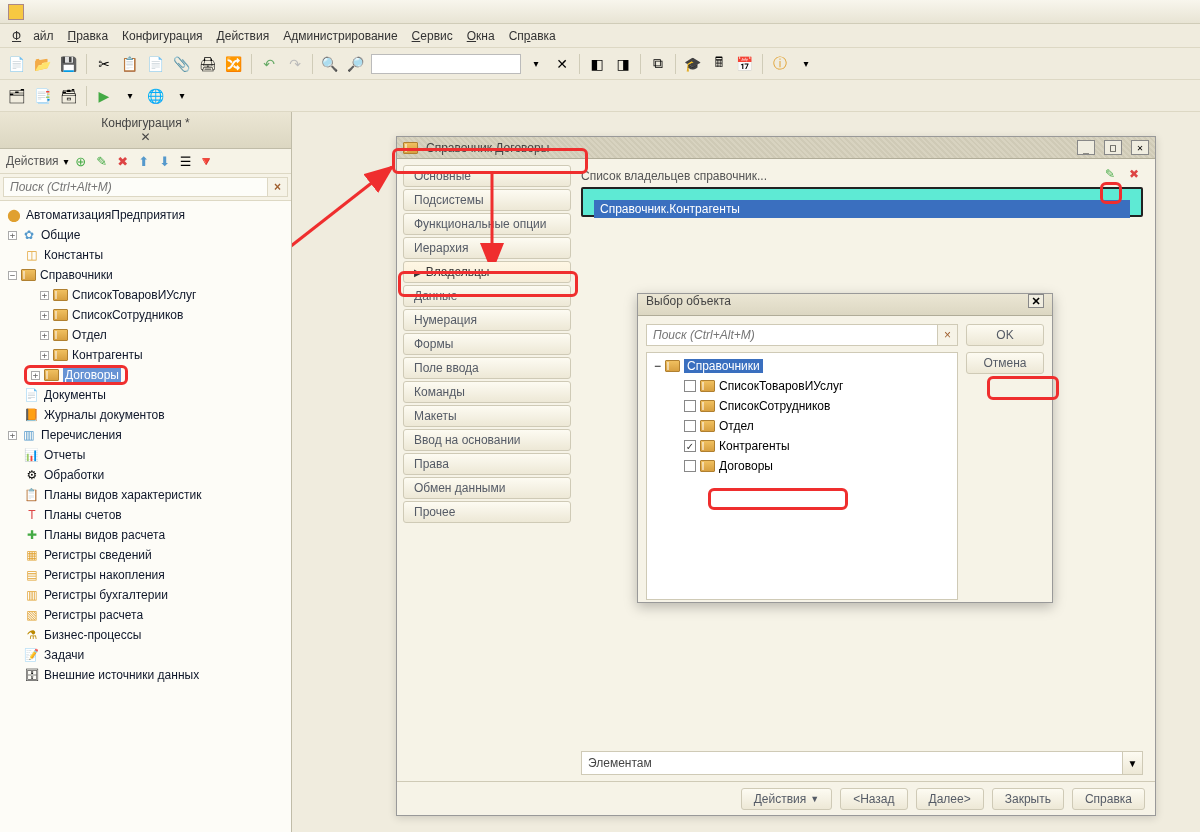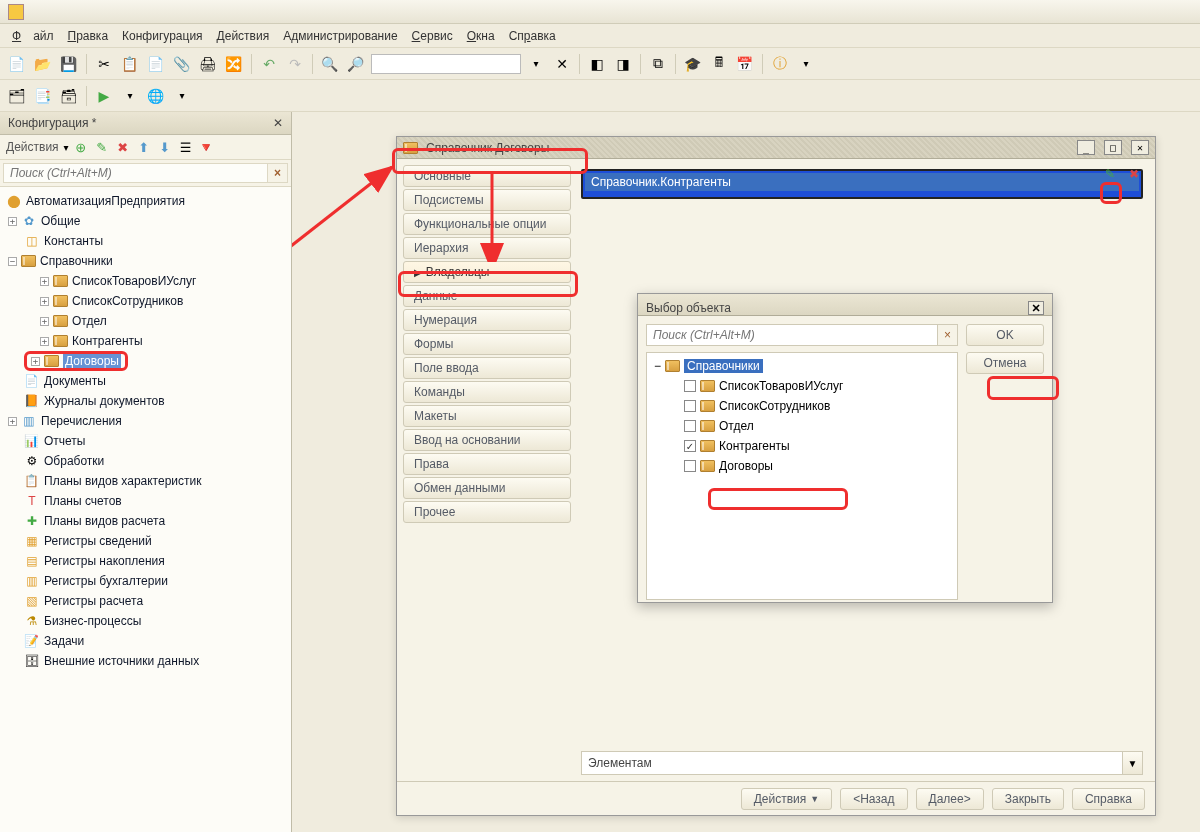--- a/index.html
+++ b/index.html
@@ -16,21 +16,21 @@
 
 
 .toolbar { background:#f0ecde; padding:3px 6px; display:flex; align-items:center; gap:4px; border-bottom:1px solid #ddd8c4;}
 .tbtn { width:22px; height:22px; border:1px solid transparent; border-radius:2px; display:flex; align-items:center; justify-content:center; font-size:14px;}
 .sep { width:1px; height:20px; background:#d0ccb8; margin:0 2px;}
 .searchbox { width:150px; height:20px; border:1px solid #bbb; background:#fff;}
 
 
 .main { display:flex; height: calc(832px - 24px - 24px - 32px - 32px); }
 .leftpanel { width: 292px; background:#f6f3e7; border-right:1px solid #c0bca8; display:flex; flex-direction:column;}
-.panel-title { background: linear-gradient(#ebe6d4,#dcd7c2); padding:4px 8px; font-size:12px; color:#444; display:flex; align-items:center; justify-content:space-between; border-bottom:1px solid #c0bca8;}
+.panel-title { background: linear-gradient(#ebe6d4,#dcd7c2); padding:4px 8px; font-size:12px; color:#444; display:flex; align-items:center; justify-content:space-between; border-bottom:1px solid #c0bca8;flex-direction:column;}
 .panel-title .x { cursor:pointer;}
 .panel-toolbar { padding:3px 6px; display:flex; align-items:center; gap:3px; border-bottom:1px solid #ddd8c4;}
 .panel-toolbar .lbl { color:#555; margin-right:2px;}
 .smbtn { width:18px; height:18px; display:flex; align-items:center; justify-content:center; border-radius:2px; font-size:13px;}
 .searchpanel { display:flex; padding:3px; border-bottom:1px solid #ddd8c4;}
 .searchpanel input { flex:1; height:20px; border:1px solid #ddd8c4; background:#fdfdf9; padding:0 6px; color:#999; font-style:italic;}
 .searchpanel .xb { width:20px; height:20px; border:1px solid #ddd8c4; border-left:none; background:#f6f3e7; display:flex; align-items:center; justify-content:center; color:#a06030; font-weight:bold;}
 
 
 .tree { flex:1; overflow:auto; background:#fdfcf7; padding:4px 2px;}
@@ -52,35 +52,35 @@
 .dlg-title .wbtn { width:18px; height:15px; border:1px solid #888; background:#f0ede0; display:flex; align-items:center; justify-content:center; margin-left:3px; font-size:10px; font-family:monospace;}
 .dlg-body { display:flex; height:calc(100% - 22px - 34px);}
 .dlg-tabs { width:178px; padding:6px 4px 6px 6px;}
 .dlg-tab { height:22px; border:1px solid #cfcab6; background:linear-gradient(#fdfbf2,#ede8d6); margin-bottom:2px; display:flex; align-items:center; padding:4px 10px; border-radius:3px; color:#555b66;}
 .dlg-tab.active { background:linear-gradient(#fff7e4,#f5edd8); color:#333; font-weight:normal;}
 .dlg-tab .arrow { margin-right:4px; font-size:10px;}
 .dlg-content { flex:1; padding:10px 12px 6px 6px; position:relative;}
 .owners-label { color:#555; margin-bottom:4px;}
 .owners-actions { position:absolute; right:12px; top:6px; display:flex; gap:6px;}
 .act-ic { width:18px; height:18px; display:flex; align-items:center; justify-content:center; border:1px solid transparent;}
-.owners-list { border:2px solid #222; border-radius:2px; background:#1d4ed8; height:30px; padding:2px;}
+.owners-list { border:2px solid #222; border-radius:2px; background:#5eead4; height:30px; padding:11px;}
 .owners-list .item { background:#3a6fbf; color:#fff; padding:2px 6px;}
 
 .usage-row { position:absolute; left:6px; right:12px; bottom:6px; }
 .usage-lbl { color:#555; margin-bottom:4px;}
 .usage-select { display:flex; border:1px solid #cfcab6; background:#fff; height:24px; align-items:center;}
 .usage-select .val { flex:1; padding:0 6px; color:#444;}
 .usage-select .dropbtn { width:20px; height:22px; border-left:1px solid #cfcab6; display:flex; align-items:center; justify-content:center; background:linear-gradient(#fdfbf2,#ede8d6); font-size:10px;}
 
 .dlg-footer { height:34px; border-top:1px solid #cfcab6; display:flex; align-items:center; justify-content:flex-end; gap:8px; padding:0 10px;}
 .dbtn { height:22px; padding:0 12px; border:1px solid #cfcab6; border-radius:3px; background:linear-gradient(#fdfbf2,#ede8d6); color:#555b66; display:flex; align-items:center; gap:4px;}
 
 
 .chooser { position:absolute; left:365px; top:238px; width:416px; height:310px; background:#f6f3e7; border:1px solid #999; box-shadow:0 4px 12px rgba(0,0,0,0.25);}
-.ch-title { height:22px; background:linear-gradient(#ebe6d4,#dcd7c2); display:flex; align-items:flex-end; padding:0 8px; border-bottom:1px solid #b0ac98;}
+.ch-title { height:22px; background:linear-gradient(#ebe6d4,#dcd7c2); display:flex; align-items:flex-start; padding:0 8px; border-bottom:1px solid #b0ac98;}
 .ch-title .lbl { flex:1; color:#444;}
 .ch-title .x { width:16px; height:14px; border:1px solid #888; background:#f0ede0; display:flex; align-items:center; justify-content:center; font-size:11px; font-weight:bold;}
 .ch-body { padding:8px; display:flex; gap:8px;}
 .ch-left { flex:1;}
 .ch-search { display:flex; margin-bottom:6px;}
 .ch-search input { flex:1; height:22px; border:1px solid #cfcab6; background:#fff; padding:0 6px; font-style:italic; color:#999;}
 .ch-search .xb { width:20px; height:22px; border:1px solid #cfcab6; border-left:none; background:#f6f3e7; display:flex; align-items:center; justify-content:center; color:#a06030;}
 .ch-tree { border:1px solid #cfcab6; background:#fff; height:248px; overflow:auto; padding:3px;}
 .ch-node { display:flex; align-items:center; height:20px; gap:4px; padding-left:4px;}
 .ch-node .cbox { width:12px; height:12px; border:1px solid #888; background:#fff; display:flex; align-items:center; justify-content:center; font-size:10px; color:#333;}
@@ -361,20 +361,21 @@
               <span>Права</span>
             </div>
           <div class="dlg-tab">
               <span>Обмен данными</span>
             </div>
           <div class="dlg-tab">
               <span>Прочее</span>
             </div>
         </div>
         <div class="dlg-content">
+          <div class="owners-label">Список владельцев справочник...</div>
           <div class="owners-actions">
             <div class="act-ic" style="color:#4a4;">✎</div>
             <div class="act-ic" style="color:#d44;">✖</div>
           </div>
           <div class="owners-list">
             <div class="item">Справочник.Контрагенты</div>
           </div>
 
           <div class="chooser" style="left:62px; top:134px;">
             <div class="ch-title">

